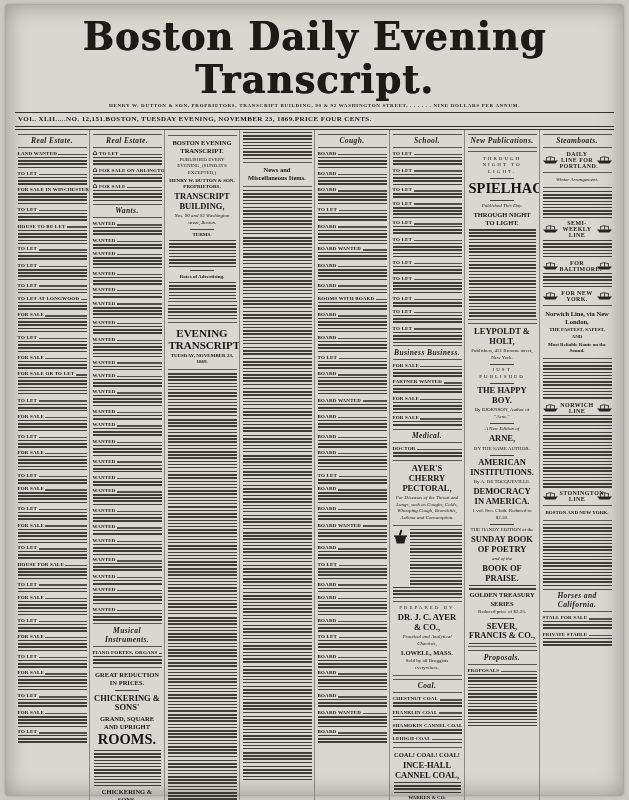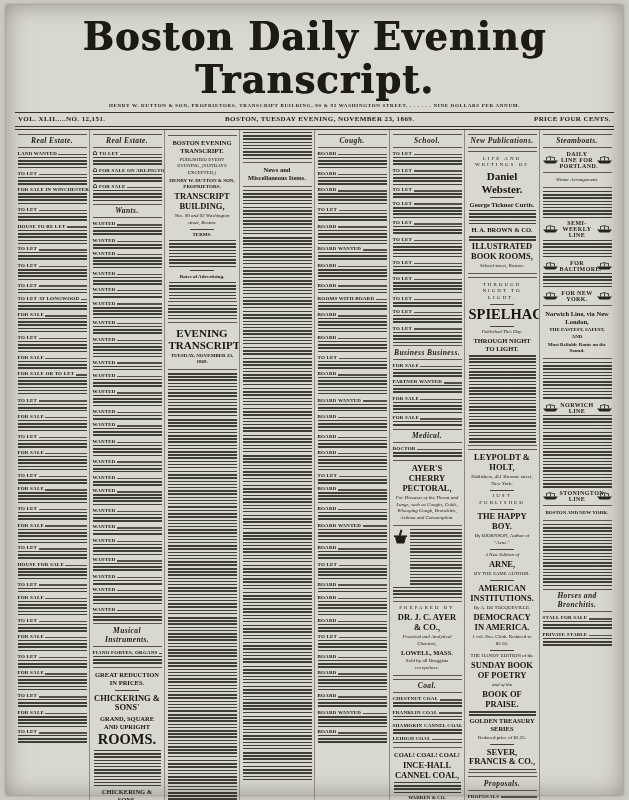--- a/index.html
+++ b/index.html
@@ -4,21 +4,21 @@
 <style>
   html,body{margin:0;padding:0;width:629px;height:800px;background:#c9c8c1;overflow:hidden;
     font-family:"Liberation Serif","DejaVu Serif",serif;color:#1d1b16;}
   #paper{position:absolute;left:6px;top:5px;right:6px;bottom:5px;background:#d9d8d0;
     box-shadow:inset 0 0 22px rgba(90,88,80,.55),0 0 3px rgba(0,0,0,.4);padding:4px 9px 4px 9px;box-sizing:border-box;}
   
   #mast-title{font-family:"DejaVu Serif",serif;font-weight:900;font-size:37px;line-height:1.05;
     text-align:center;letter-spacing:1px;transform:scaleY(1.08);margin-top:10px;
     text-shadow:0.7px 0 0 #15130e;}
   #prop-line{font-size:5px;font-weight:700;letter-spacing:.7px;text-align:center;margin:6px 30px 4px;color:#24221c;}
-  #dateline{display:flex;justify-content:space-between;align-items:center;
+  #dateline{display:flex;justify-content:flex-start;align-items:center;
     border-top:1px solid #34322b;border-bottom:1px solid #34322b;padding:2.5px 3px;
     font-size:7px;font-weight:700;letter-spacing:.4px;}
   
   #cols{display:flex;border-top:1px solid #34322b;margin-top:2px;height:684px;}
   .col{flex:1 1 0;min-width:0;padding:2px 2.5px;border-right:1px solid #8a887f;overflow:hidden;}
   .col:last-child{border-right:none;}
   .sec-h{margin:2px 0 3px;padding:1.5px 0 2px;border-top:1px solid #55534a;border-bottom:1px solid #55534a;
     text-align:center;font-style:italic;font-weight:700;font-size:7.5px;letter-spacing:.4px;}
   .ad{margin-bottom:2.6px;}
   .ad-first{display:flex;align-items:flex-end;gap:1.5px;margin-bottom:1px;}
@@ -961,31 +961,20 @@
         <div class="disp">
           <div class="dr fz-s b">COAL!  COAL!  COAL!</div>
           <div class="dr fz-m b">INCE-HALL CANNEL COAL,</div>
           <div class="fake" style="height: 11.1px;"></div>
           <div class="dr fz-xs b">WARREN &amp; CO.</div>
         </div>
       </div>
       <div class="col">
         <div class="sec-h">New Publications.</div>
         <div class="disp">
-          <div class="dr fz-xs sp">LIFE AND WRITINGS OF</div>
-          <div class="dr fz-l b">Daniel Webster.</div>
-          <div class="mini-rule"></div>
-          <div class="dr fz-s b">George Ticknor Curtis.</div>
-          <div class="fake" style="height: 14.3px;"></div>
-          <div class="dr fz-s b">H. A. BROWN &amp; CO.</div>
-          <div class="fake" style="height: 4.7px;"></div>
-          <div class="dr fz-m b">ILLUSTRATED BOOK ROOMS,</div>
-          <div class="dr fz-xs">School street, Boston.</div>
-        </div>
-        <div class="disp">
           <div class="dr fz-xs sp">THROUGH NIGHT TO LIGHT.</div>
           <div class="mini-rule"></div>
           <div class="dr fz-xl b">SPIELHAGEN.</div>
           <div class="mini-rule"></div>
           <div class="dr fz-xs i">Published This Day.</div>
           <div class="dr fz-s b">THROUGH NIGHT TO LIGHT.</div>
           <div class="fake" style="height: 87.9px;"></div>
         </div>
         <div class="disp">
           <div class="dr fz-m b">LEYPOLDT &amp; HOLT,</div>
@@ -1105,21 +1094,21 @@
           <svg class="ship" width="15" height="8" viewBox="0 0 15 8">
             <path fill="#26241f" d="M0 4.6h15l-2.6 3H2.6z"></path>
             <path stroke="#26241f" stroke-width="0.8" fill="none" d="M3.5 4.6V1.2M7.5 4.6V0.4M11.5 4.6V1.2M3.5 1.6l3.6-1M7.8 0.8l3.5 1"></path>
           </svg>
         </div>
         <div class="disp">
           <div class="dr fz-xs b">BOSTON AND NEW YORK.</div>
         </div>
         <div class="fake para" style="height: 17.5px;"></div>
         <div class="fake para" style="height: 43.1px;"></div>
-        <div class="sec-h">Horses and Bronchitis.</div>
+        <div class="sec-h">Horses and California.</div>
         <div class="ad">
           <div class="ad-first">
             <span class="lead">STALL FOR SALE</span>
             <span class="fl"></span>
           </div>
           <div class="fake" style="height: 7.9px;"></div>
         </div>
         <div class="ad">
           <div class="ad-first">
             <span class="lead">PRIVATE STABLE</span>

